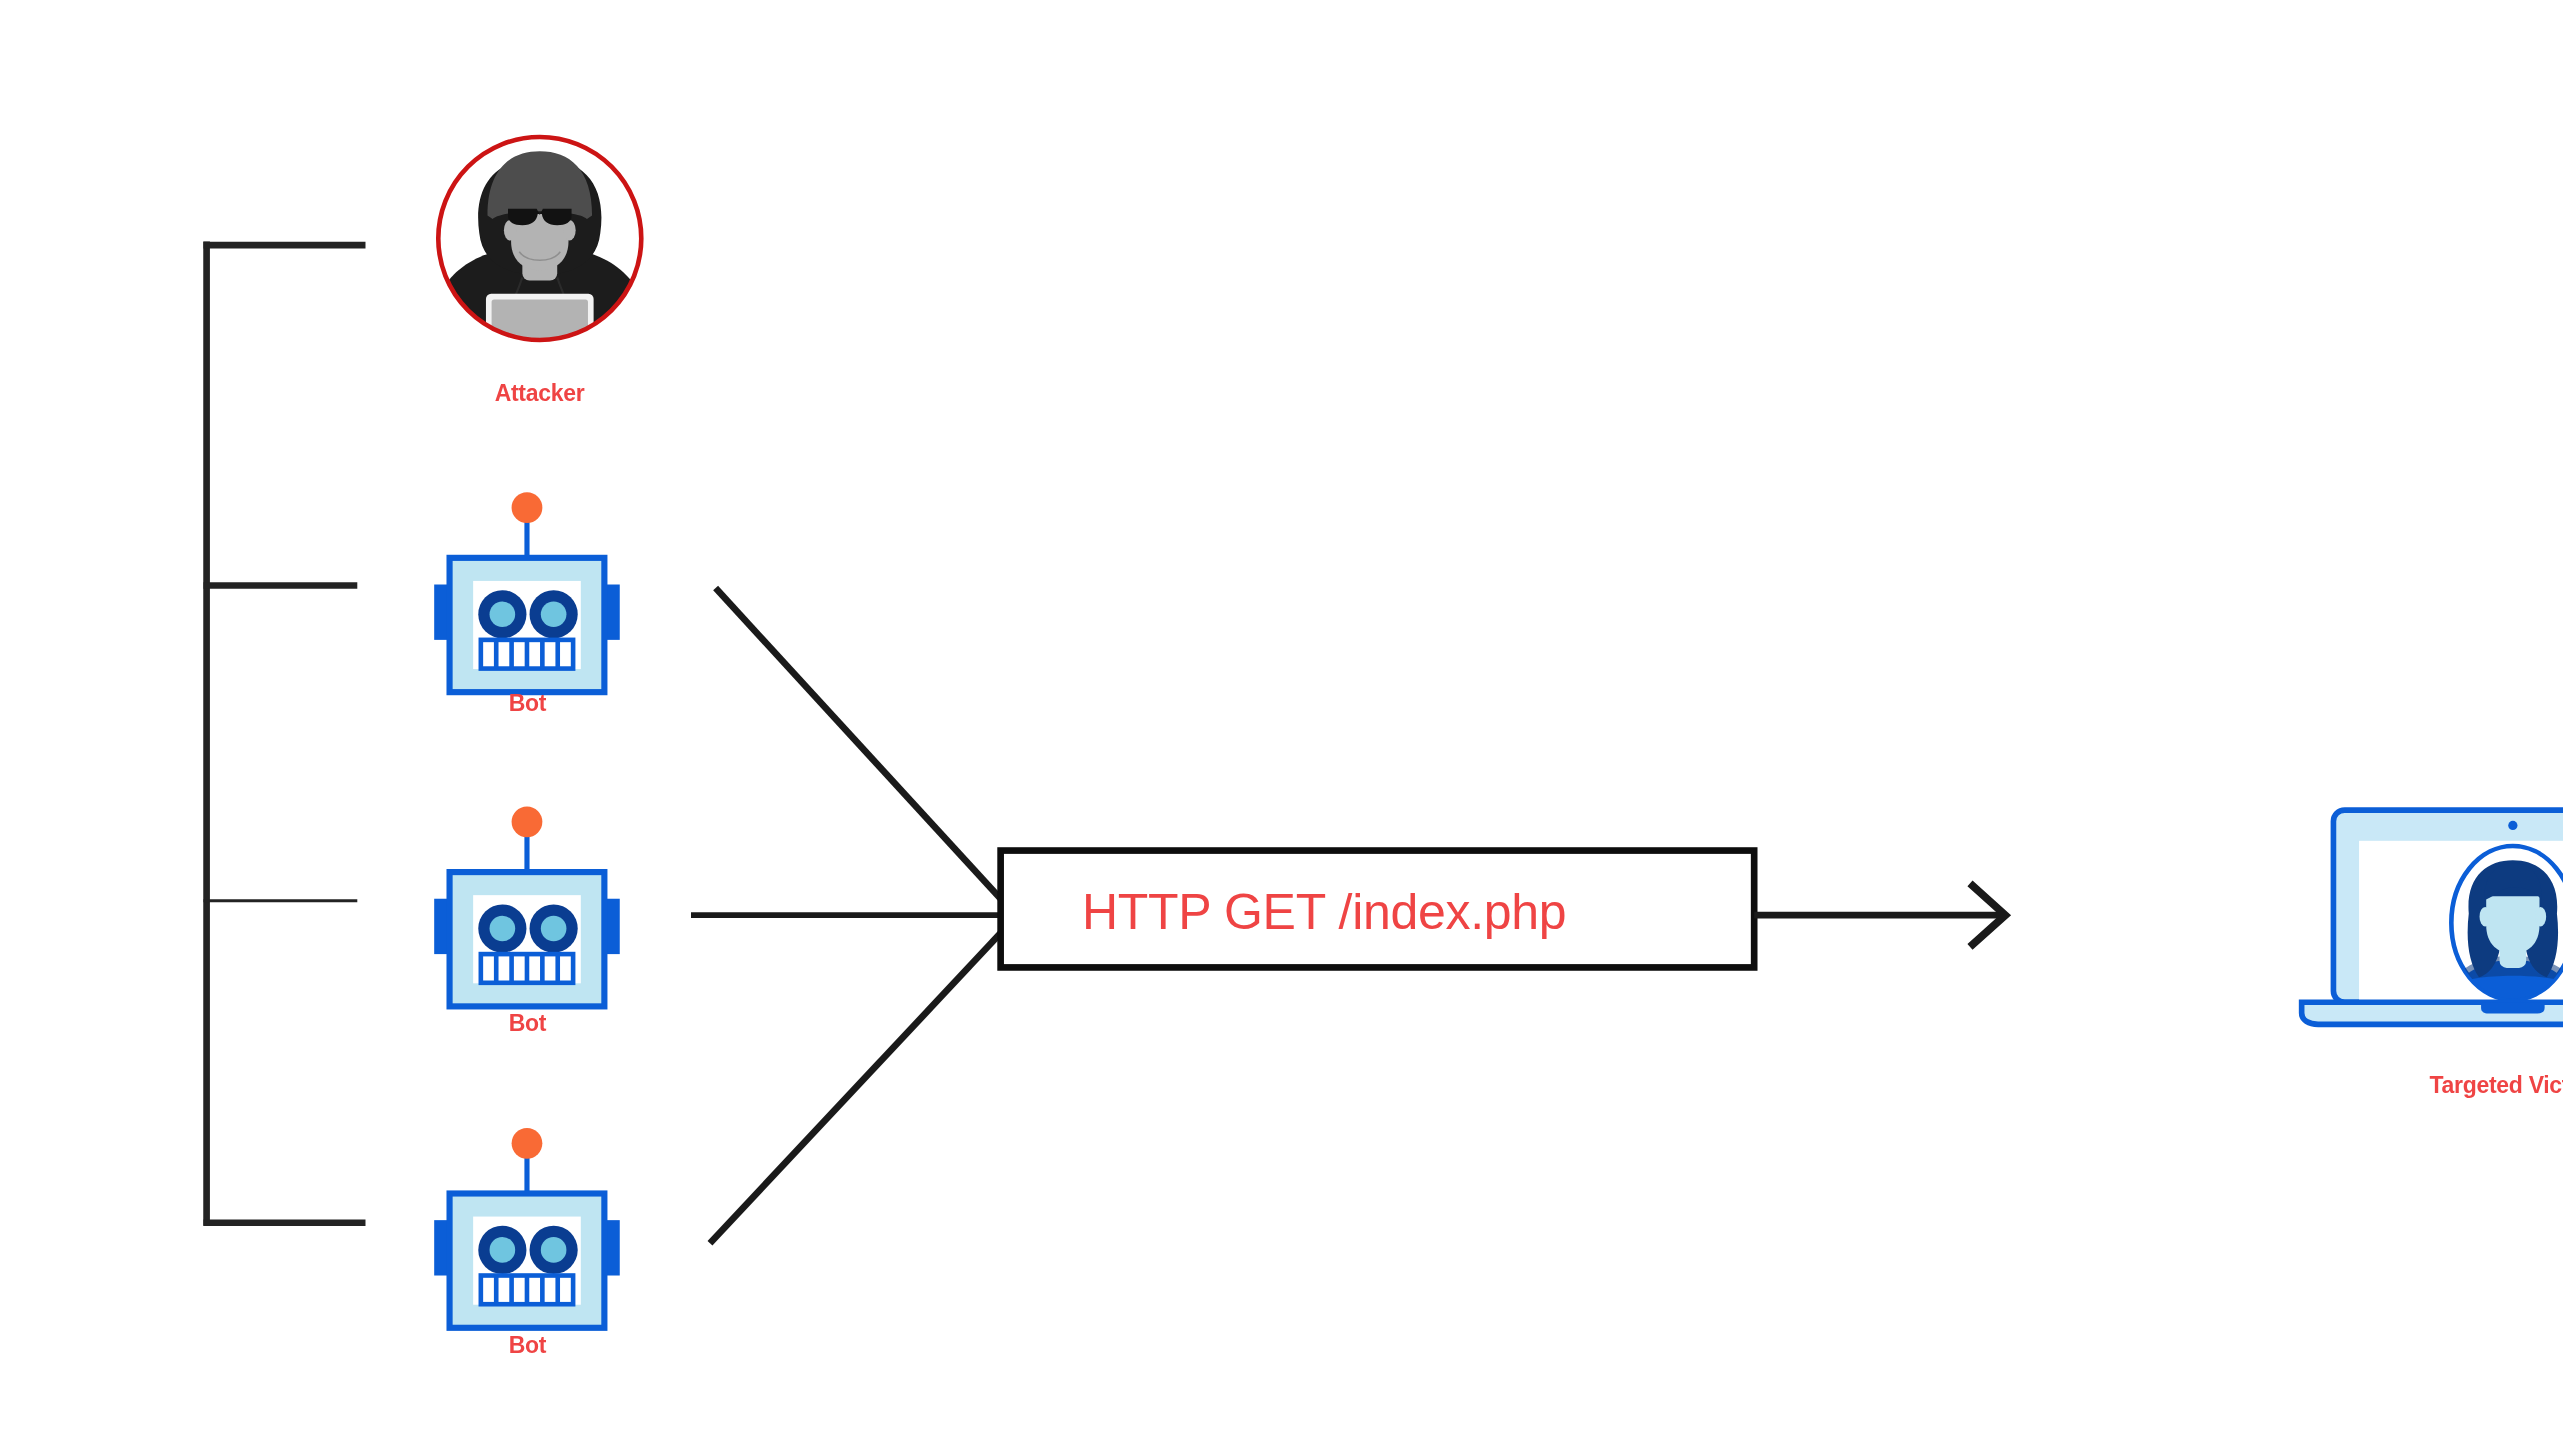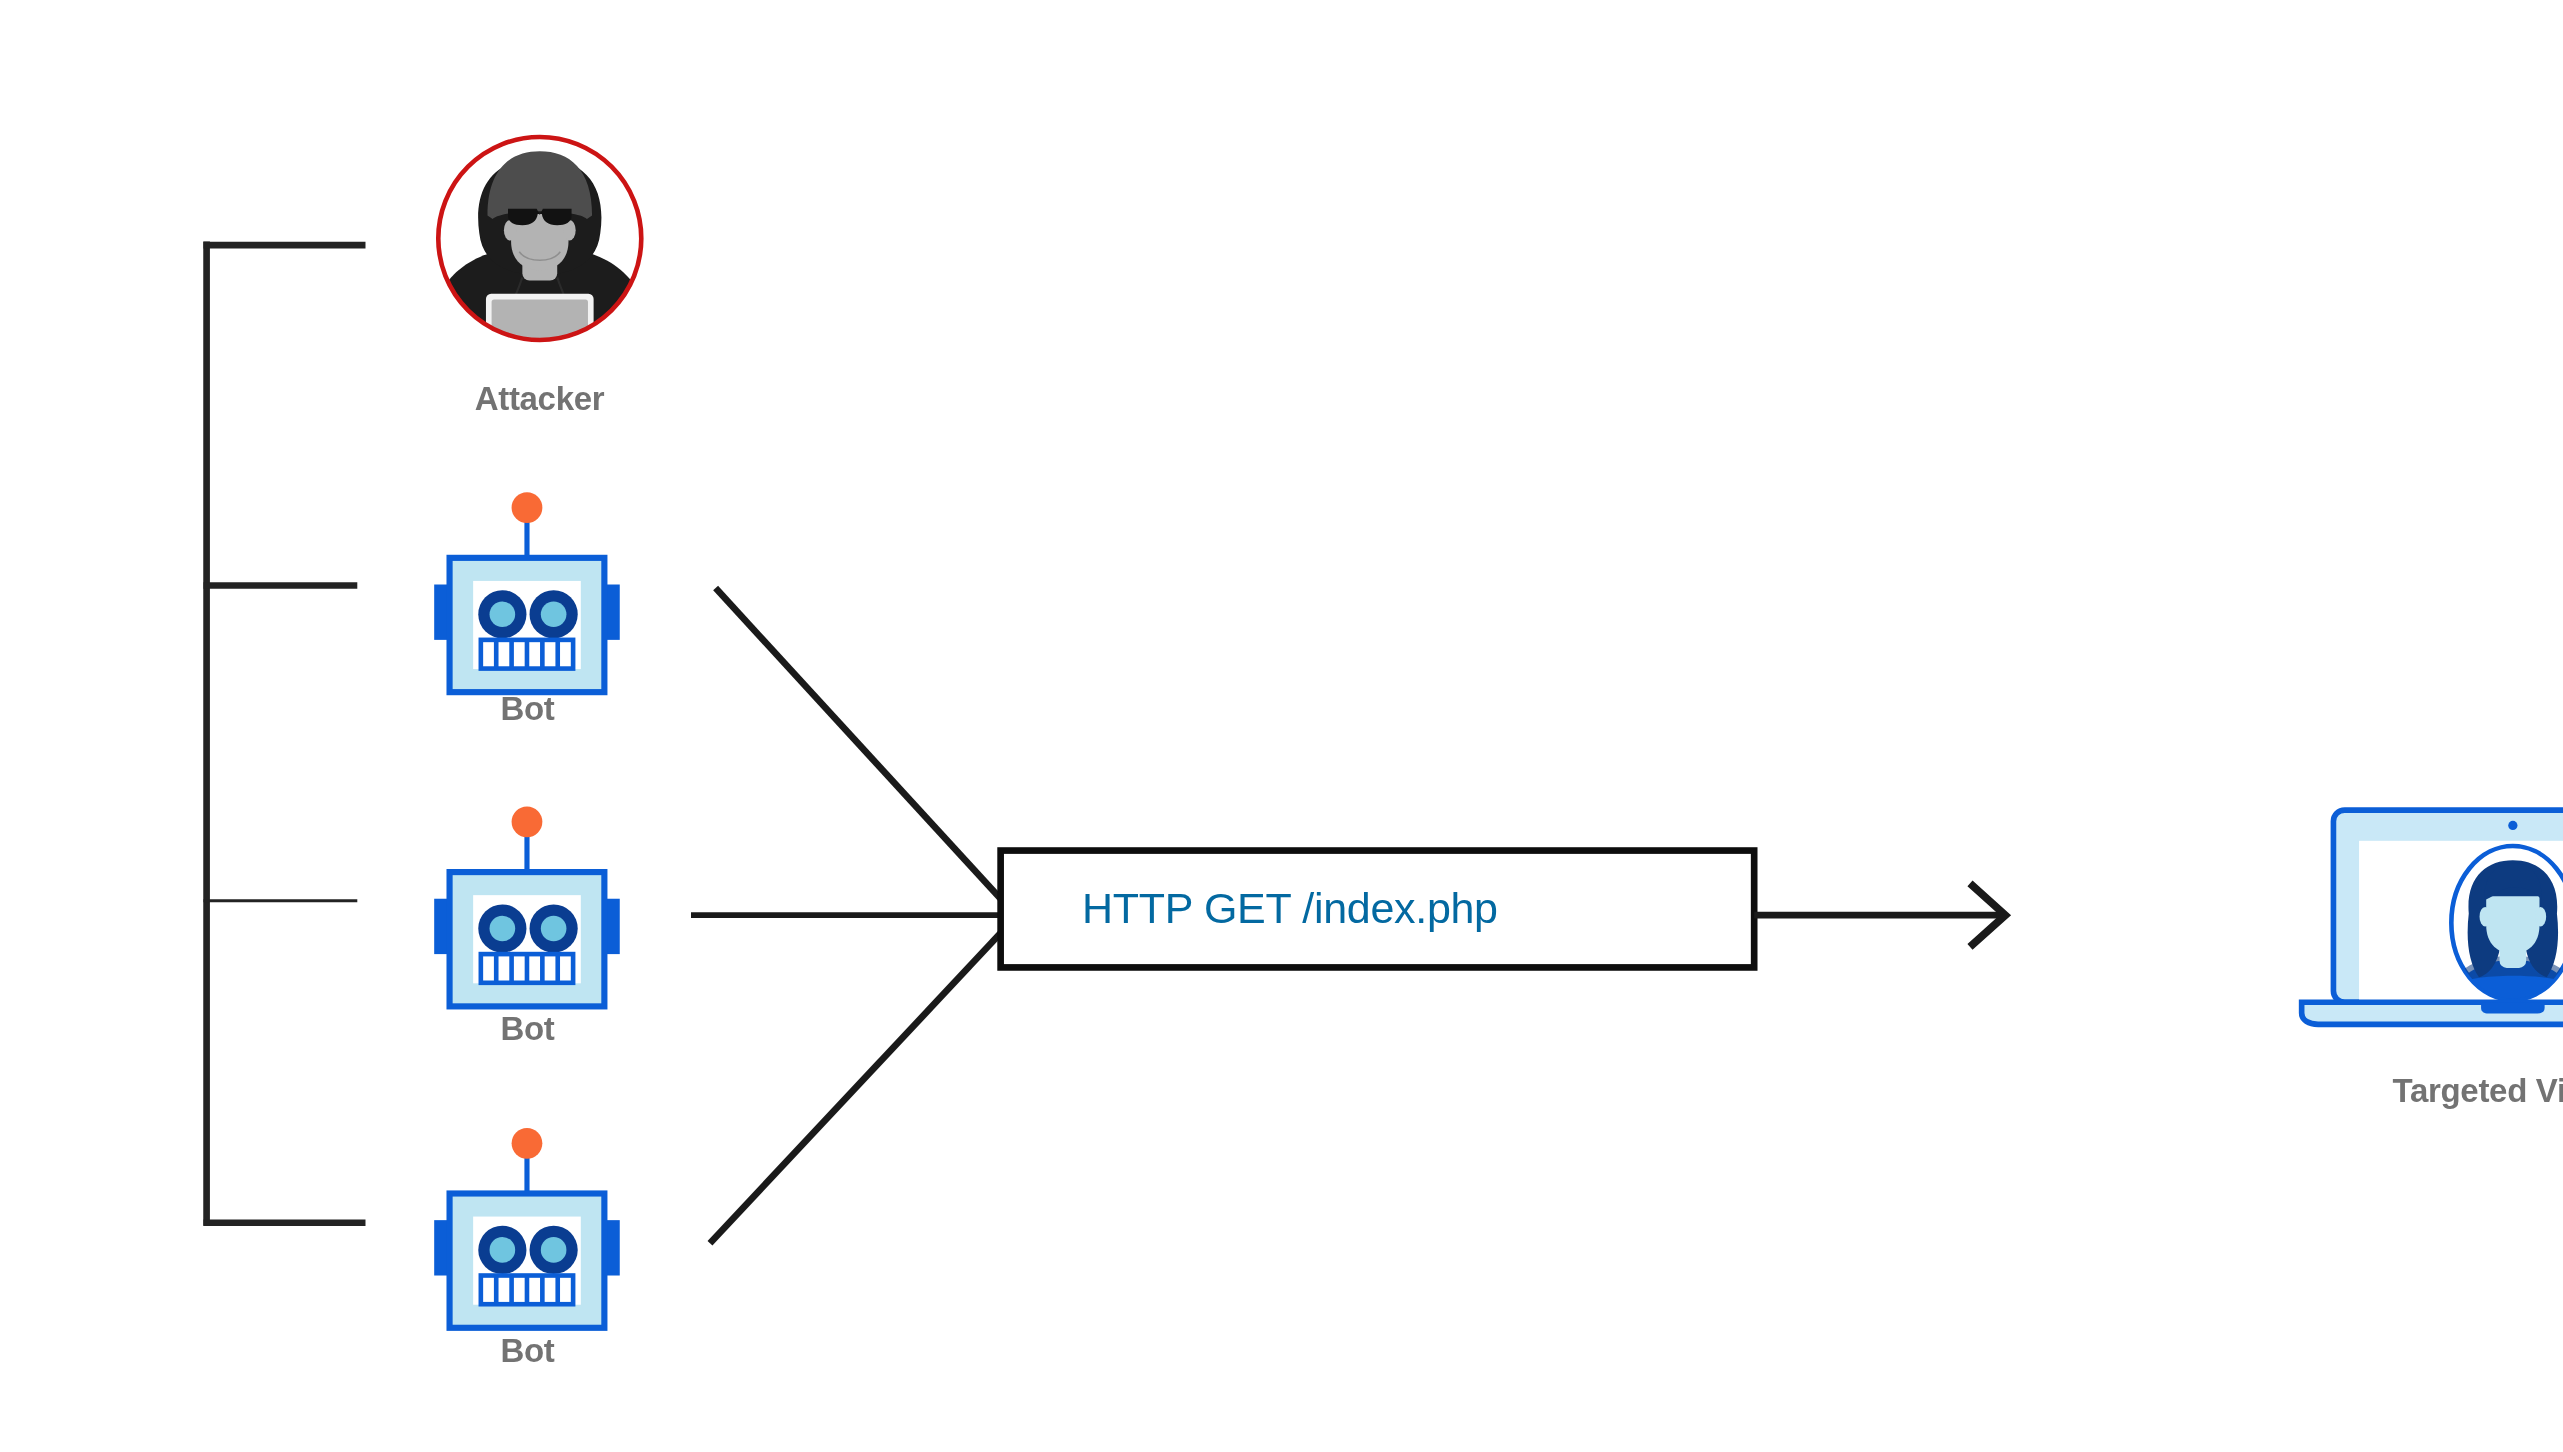--- a/index.html
+++ b/index.html
@@ -5,33 +5,33 @@
 <style>
   html,body{margin:0;padding:0;background:#ffffff;}
   body{
     font-family:"Liberation Sans","DejaVu Sans",sans-serif;
     width:2905px;height:1453px;overflow:hidden;position:relative;
   }
   #stage{position:absolute;inset:0;width:2905px;height:1453px;background:#ffffff;}
   .svg-layer{position:absolute;left:0;top:0;width:2905px;height:1453px;}
   .node-label{
     position:absolute;
-    color:#737373;
+    color:#ef4444;
     font-weight:700;
-    font-size:33px;
+    font-size:23px;
     line-height:1;
     white-space:nowrap;
     text-align:center;
     letter-spacing:-0.3px;
   }
   .box-label{
     position:absolute;
-    color:#0369a1;
+    color:#ef4444;
     font-weight:400;
-    font-size:43px;
+    font-size:50px;
     line-height:1;
     white-space:nowrap;
     letter-spacing:-0.3px;
   }
 </style>
 </head>
 <body>
 
 <div id="stage">
 

